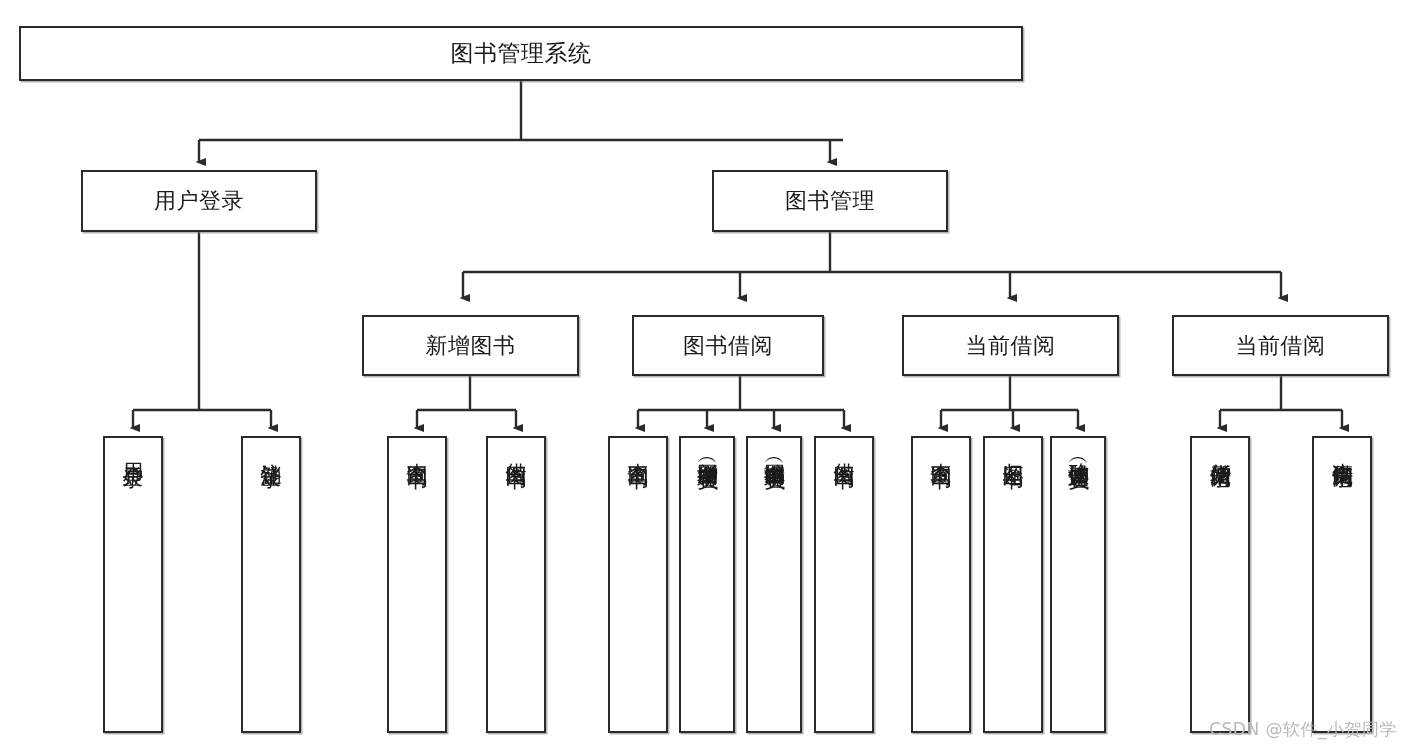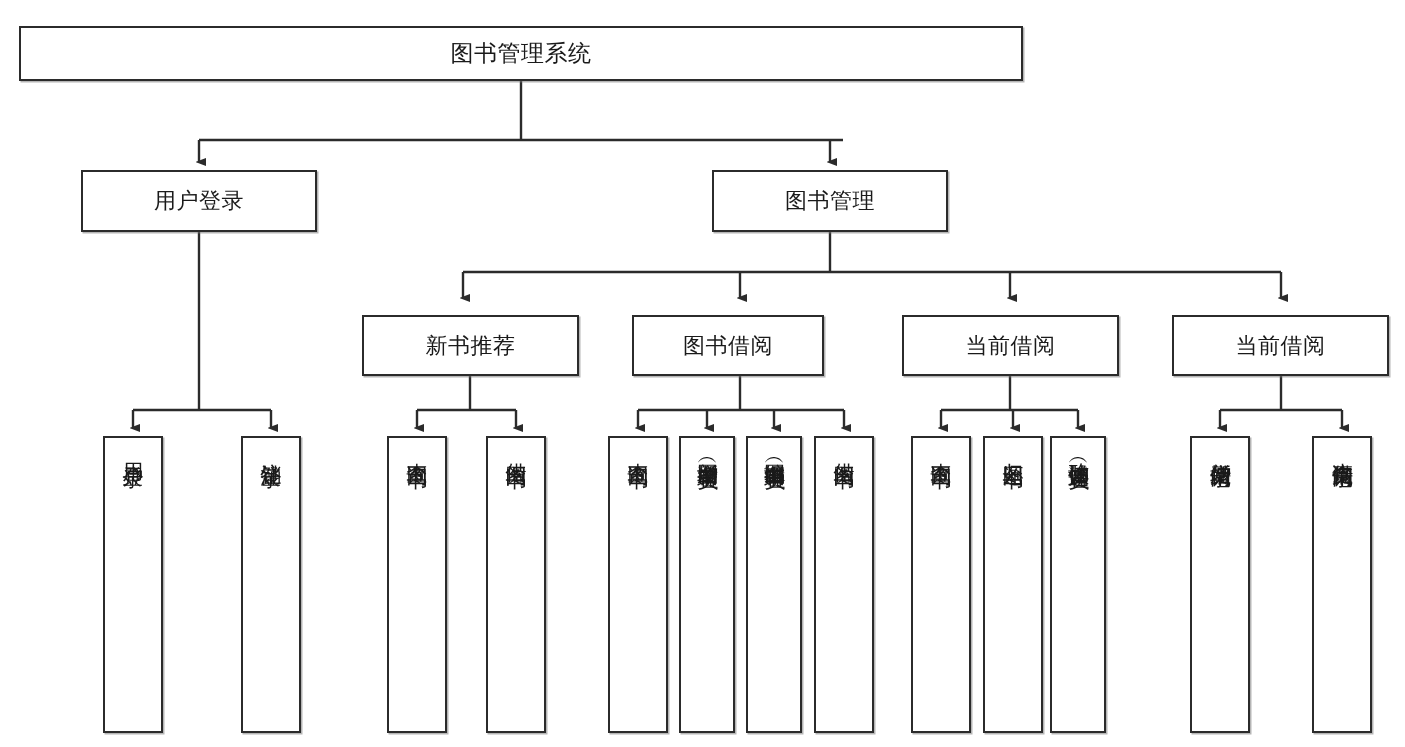--- a/index.html
+++ b/index.html
@@ -138,21 +138,21 @@
       <div class="node root" style="left: 19px; top: 26px; width: 1004px; height: 55px;">
         <span class="label">图书管理系统</span>
       </div>
       <div class="node lvl2" style="left: 81px; top: 170px; width: 236px; height: 62px;">
         <span class="label">用户登录</span>
       </div>
       <div class="node lvl2" style="left: 712px; top: 170px; width: 236px; height: 62px;">
         <span class="label">图书管理</span>
       </div>
       <div class="node lvl3" style="left: 362px; top: 315px; width: 217px; height: 61px;">
-        <span class="label">新书推荐</span>
+        <span class="label">新增图书</span>
       </div>
       <div class="node lvl3" style="left: 632px; top: 315px; width: 192px; height: 61px;">
         <span class="label">图书借阅</span>
       </div>
       <div class="node lvl3" style="left: 902px; top: 315px; width: 217px; height: 61px; align-items: center;">
         <span class="label">当前借阅</span>
       </div>
       <div class="node lvl3" style="left: 1172px; top: 315px; width: 217px; height: 61px;">
         <span class="label">当前借阅</span>
       </div>
@@ -190,13 +190,14 @@
         <span class="label">确认归还（管理员）</span>
       </div>
       <div class="node leaf tall" style="left: 1190px; top: 436px; width: 60px; height: 297px;">
         <span class="label">新增借阅记录</span>
       </div>
       <div class="node leaf tall" style="left: 1312px; top: 436px; width: 60px; height: 297px;">
         <span class="label">查询借阅记录</span>
       </div>
     </div>
 
+  <div id="watermark">CSDN @软件_小贺同学</div>
 </div>
 
 </body></html>

